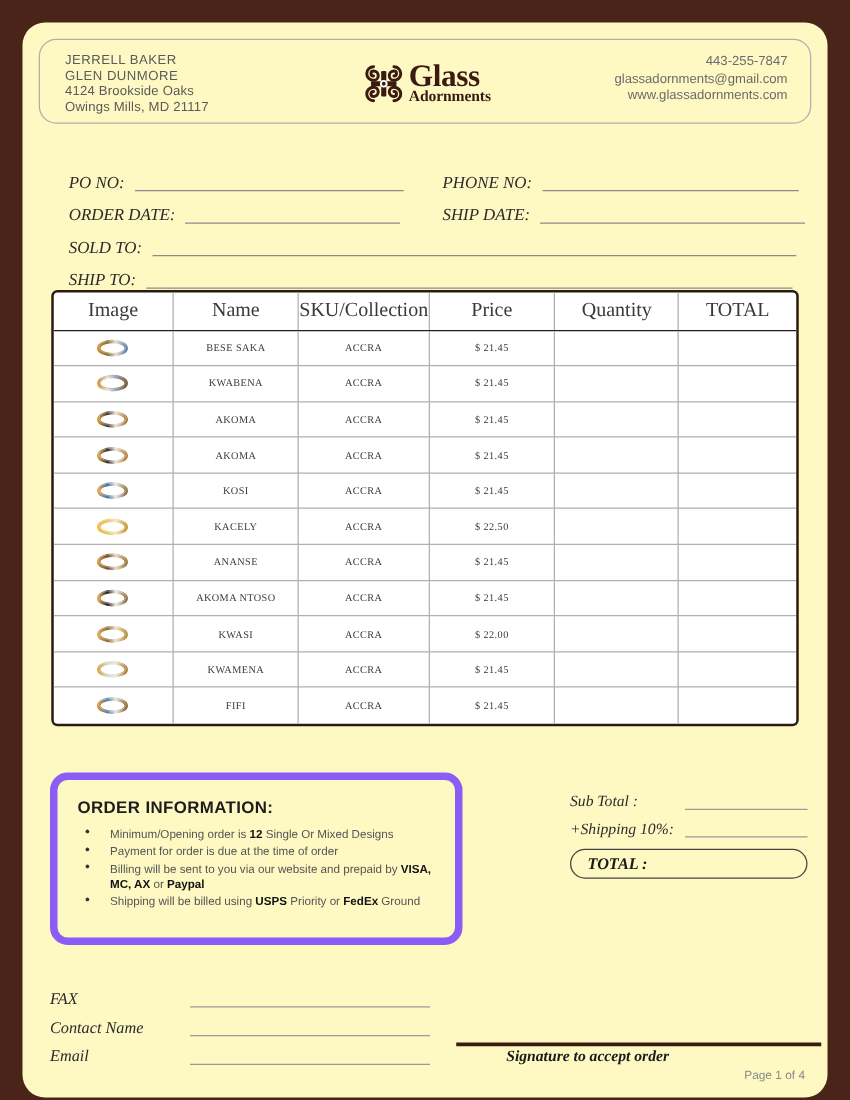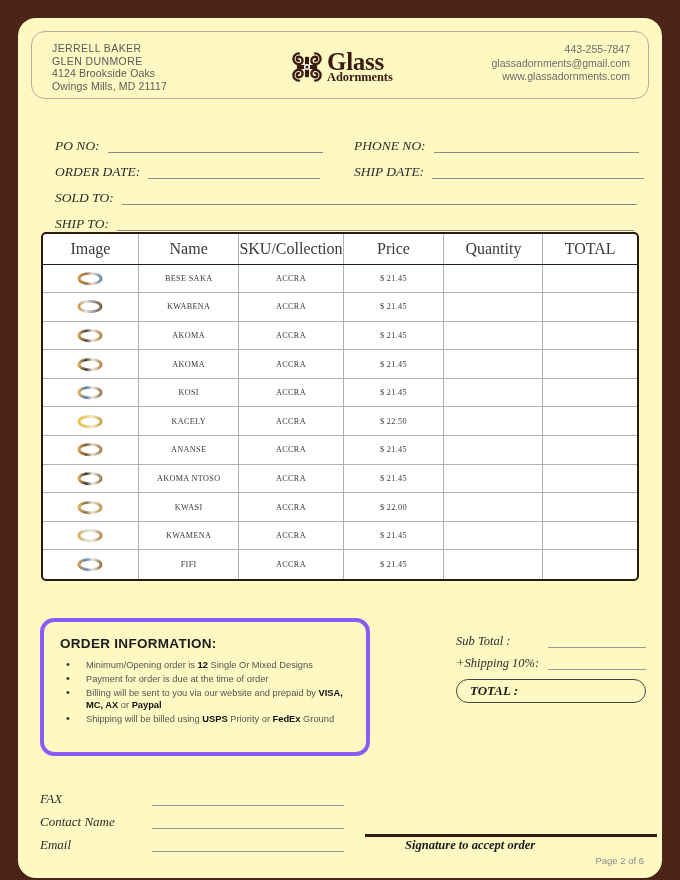--- a/index.html
+++ b/index.html
@@ -131,21 +131,21 @@
   .col-price{ width: 104px; }
   .col-qty  { width: 101px; }
   .col-total{ width: 96px; }
   .ring { display: block; margin: 0 auto; }
 
   
   .orderinfo {
     position: absolute;
     left: 22px; top: 600px;
     width: 330px; height: 138px;
-    border: 4px solid #8b5cf6;
+    border: 6px solid #8b5cf6;
     border-radius: 14px;
   }
   .oi-title {
     font-family: "Liberation Sans", sans-serif;
     font-weight: bold;
     font-size: 13.5px;
     color: #1c1c1c;
     margin: 14px 0 8px 16px;
     letter-spacing: .3px;
   }
@@ -592,16 +592,16 @@
     <div class="frow2" style="top:18px">
       <span class="flab2">FAX</span>
       <span class="fline2"></span>
     </div>
     <div class="frow2" style="top:64px">
       <span class="flab2">Email</span>
       <span class="fline2"></span>
     </div>
     <div class="sig-line"></div>
     <div class="sig-text">Signature to  accept order</div>
-    <div class="pagenum">Page 2 of 6</div>
+    <div class="pagenum">Page 1 of 4</div>
   </div>
 
 </div>
 
 </body></html>

